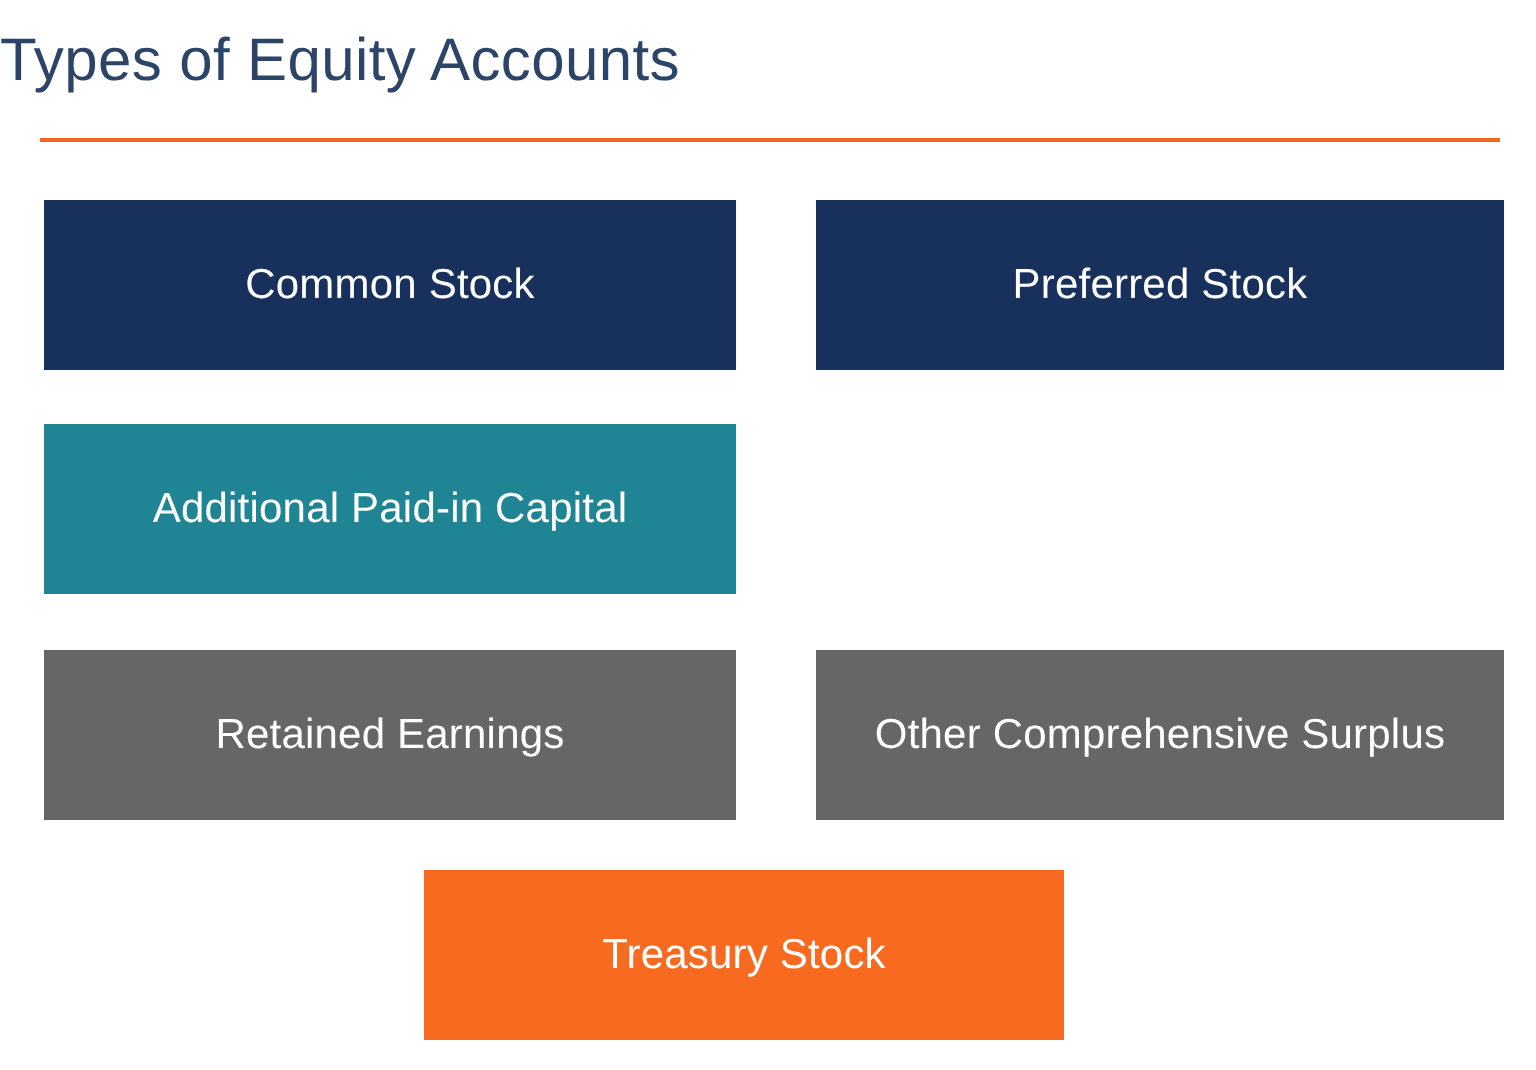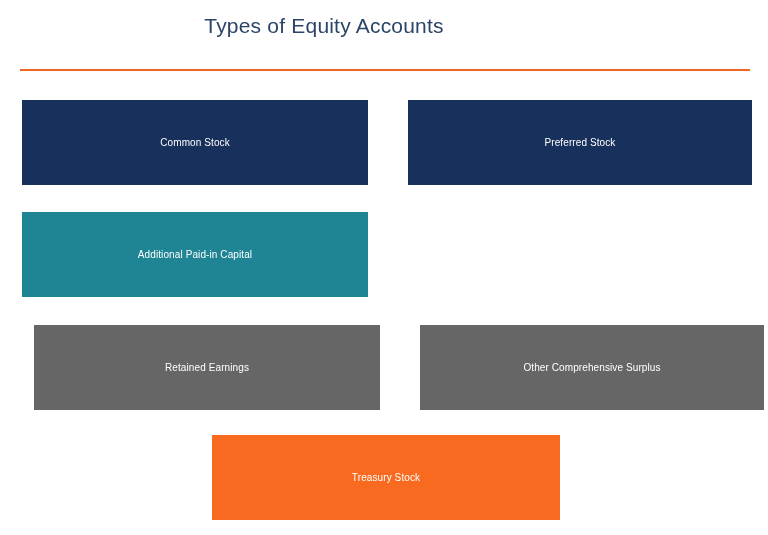--- a/index.html
+++ b/index.html
@@ -27,22 +27,22 @@
     left: 0;
     top: 0;
     width: 768px;
     height: 78px;
   }
   .page-title {
     position: absolute;
     left: 0;
     top: 14px;
     width: 648px;
-    text-align: center;
-    font-size: 21px;
+    text-align: left;
+    font-size: 30px;
     font-weight: 400;
     letter-spacing: 0.2px;
     color: #2b4468;
     font-family: "Liberation Sans", sans-serif;
     white-space: nowrap;
   }
   .title-rule {
     position: absolute;
     left: 20px;
     top: 69px;
@@ -60,44 +60,44 @@
     height: 435px;
   }
 
   .eq-box {
     position: absolute;
     display: flex;
     align-items: center;
     justify-content: center;
     box-sizing: border-box;
     color: #ffffff;
-    font-size: 10px;
+    font-size: 21px;
     font-weight: 400;
     letter-spacing: 0.1px;
     text-align: center;
     line-height: 1.2;
     padding: 4px 10px;
     font-family: "Liberation Sans", sans-serif;
   }
 
   
   .col-left  { left: 22px;  width: 346px; }
   .col-right { left: 408px; width: 344px; }
-  .col-center{ left: 212px; width: 348px; }
+  .col-center{ left: 212px; width: 320px; }
 
   
   .row-1 { top: 0px;   height: 85px; }
   .row-2 { top: 112px; height: 85px; }
   .row-3 { top: 225px; height: 85px; }
   .row-4 { top: 335px; height: 85px; }
 
   
   .c-navy   { background: #17305c; }
   .c-teal   { background: #1f8494; }
-  .c-gray   { background: #666666; margin-left: 12px; }
+  .c-gray   { background: #666666; }
   .c-orange { background: #f96a21; }
 </style>
 </head>
 <body>
 
 <div class="slide">
 
   <div class="title-block">
     <div class="page-title">Types of Equity Accounts</div>
     <div class="title-rule"></div>

